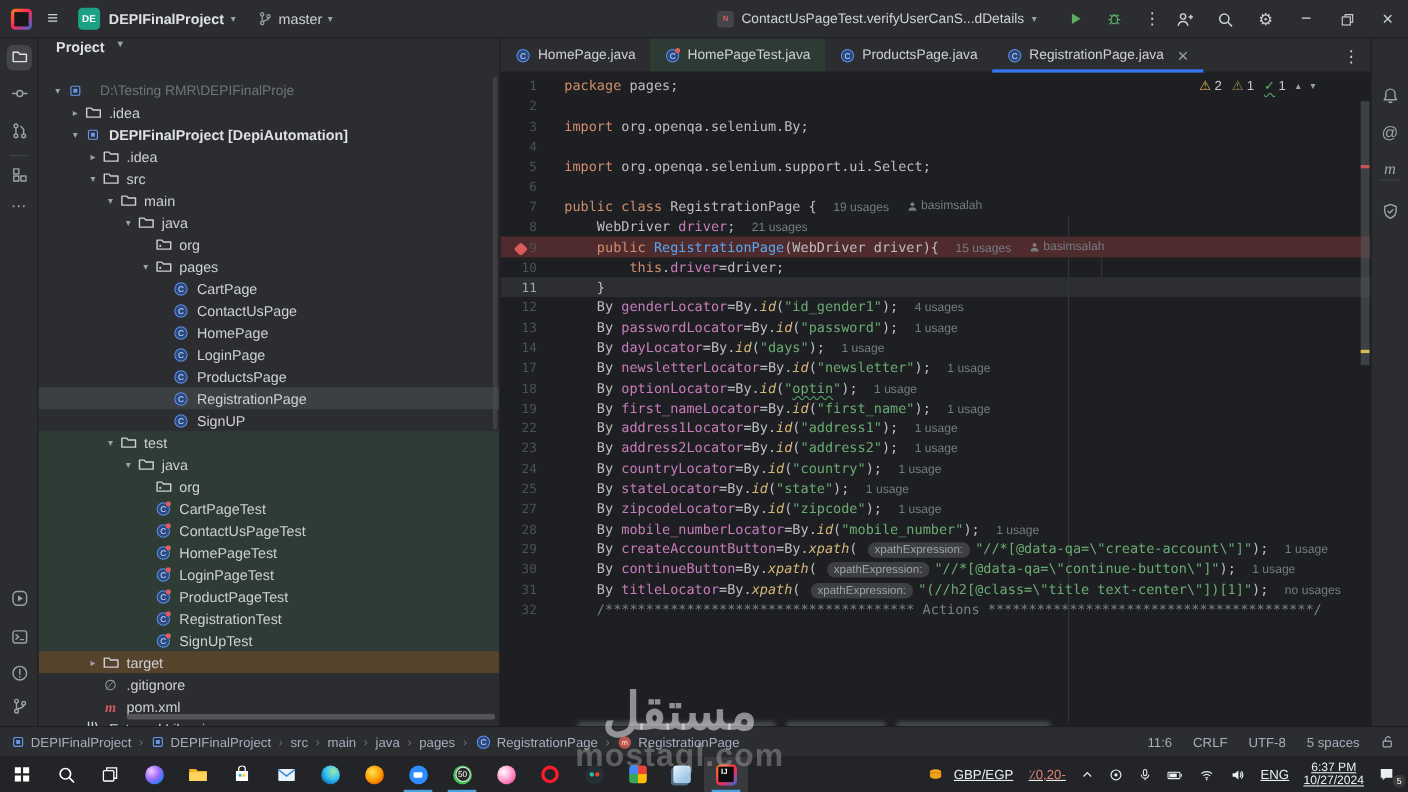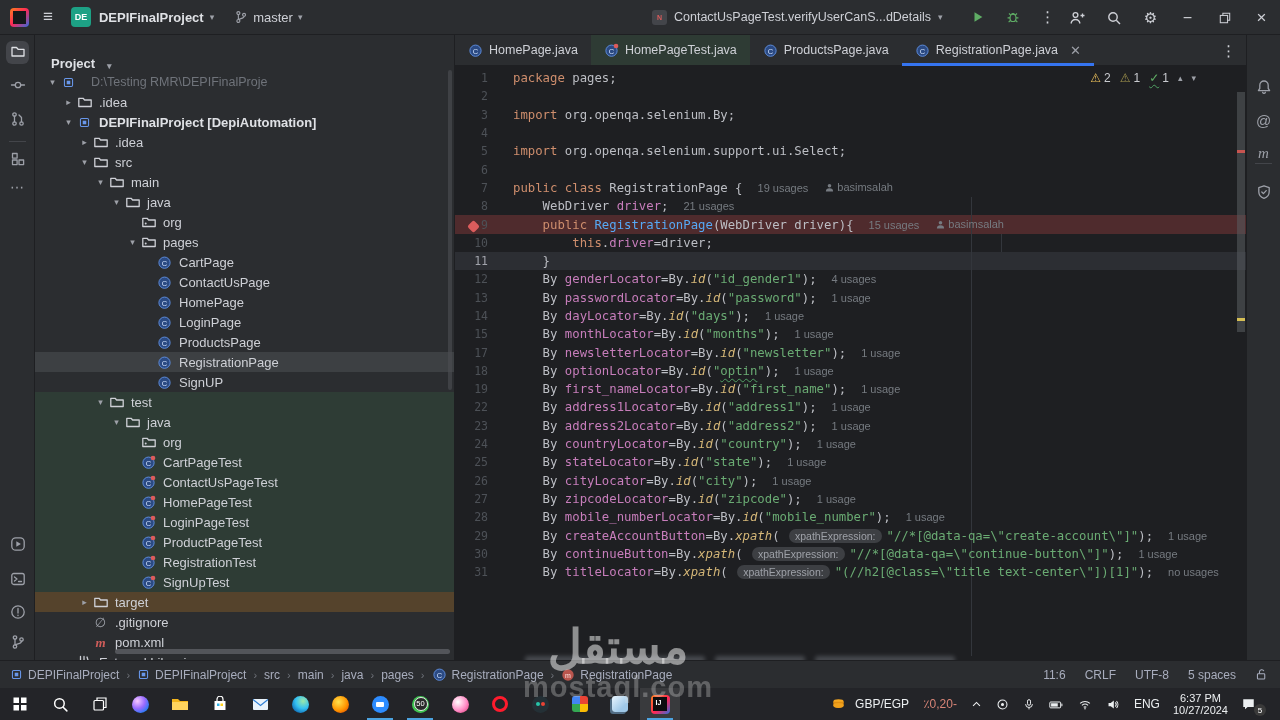--- a/index.html
+++ b/index.html
@@ -33,21 +33,21 @@
 
   
   #stripe-left { width:35px; height:100%; background:#2b2d30; border-right:1px solid #1e1f22; position:relative; }
   .stripe-ico { position:absolute; left:6px; width:23px; height:23px; border-radius:6px; color:#9da0a8;
                 display:flex; align-items:center; justify-content:center; font-size:14px; }
   .stripe-ico.active { background:#43454a; color:#dfe1e5; }
   .stripe-div { position:absolute; left:9px; width:17px; height:1px; background:#43454a; }
 
   
   #project-panel { width:420px; height:100%; background:#2b2d30; position:relative; border-right:1px solid #1e1f22; overflow:hidden;}
-  #project-header { height:36px; display:flex; align-items:flex-end; padding-left:16px; gap:12px;
+  #project-header { height:36px; display:flex; align-items:flex-start; padding-left:16px; gap:12px;
                     color:#dfe1e5; font-size:13px; font-weight:bold; }
   #tree { position:absolute; left:0; top:37px; right:0; bottom:0; overflow:hidden; }
   .trow { height:20px; display:flex; align-items:center; white-space:nowrap; font-size:13px; color:#ced0d6; position:relative;}
   .trow .tchev { width:15px; font-size:9px; color:#9da0a8; text-align:center; flex:none;}
   .trow .tico { width:17px; height:16px; flex:none; margin-right:6px; display:flex; align-items:center; justify-content:center;}
   .trow.selected { background:#3d4043; }
   .trow.scope-test { background:rgba(73,156,84,0.14); }
   .trow.scope-excluded { background:rgba(174,115,38,0.32); }
   .tsuffix { color:#6f737a; margin-left:8px; font-size:12.5px;}
   .tbold { font-weight:bold; color:#dfe1e5;}
@@ -111,21 +111,21 @@
   #status-right { position:absolute; right:12px; display:flex; align-items:center; gap:19px; }
 
   
   #taskbar { position:absolute; left:0; top:688px; width:1280px; height:32px; background:#232428;
              display:flex; align-items:center; }
   .tk-btn { width:40px; height:32px; display:flex; align-items:center; justify-content:center; position:relative; flex:none;}
   .tk-btn.running:after { content:""; position:absolute; bottom:0; left:7px; right:7px; height:2px; background:#4ca3e0; }
   .tk-btn.active { background:rgba(255,255,255,0.10); }
   .badge { position:absolute; right:1px; bottom:2px; width:14px; height:14px; border-radius:50%; background:#2a2a2a;
            border:1px solid #e8e8e8; color:#fff; font-size:7.5px; display:flex; align-items:center; justify-content:center;}
-  #tray { position:absolute; right:12px; top:0; height:32px; display:flex; align-items:center; gap:0; color:#eceff1; }
+  #tray { position:absolute; right:0; top:0; height:32px; display:flex; align-items:center; gap:0; color:#eceff1;text-decoration:underline; }
   .tray-item { display:flex; align-items:center; justify-content:center; height:32px; padding:0 7px; font-size:12px; }
   #ticker-change { color:#d98577; unicode-bidi:bidi-override; direction:ltr; }
   #clock { text-align:center; font-size:11px; line-height:12.5px; padding:0 6px;}
 
   
   #watermark { position:absolute; left:488px; top:622px; width:260px; text-align:center; z-index:60; pointer-events:none; }
   #wm1 { font-size:47px; font-weight:bold; color:rgba(235,235,235,0.55); line-height:50px; }
   #wm2 { font-size:29px; font-weight:bold; color:rgba(225,225,225,0.30); letter-spacing:1px; line-height:30px;}
 </style>
 </head>
@@ -617,34 +617,33 @@
             <div class="cline"><span class="gut">8</span><span class="ctext"><span class="sg-d">    WebDriver </span><span class="sg-f">driver</span><span class="sg-d">;</span><span class="hintu">21 usages</span></span></div>
             <div class="cline bp"><span class="gut"><span class="bp-dot"></span>9</span><span class="ctext"><span class="sg-k">    public </span><span class="sg-c">RegistrationPage</span><span class="sg-d">(WebDriver driver){</span><span class="hintu">15 usages</span><span class="hinta"><span style="display:flex;"><svg width="9" height="9" viewBox="0 0 10 10">
                       <circle cx="5" cy="3" r="2" fill="#767b81"></circle>
                       <path d="M1 9.5a4 3.6 0 0 1 8 0z" fill="#767b81"></path>
                     </svg></span>basimsalah</span></span></div>
             <div class="cline"><span class="gut">10</span><span class="ctext"><span class="sg-d">        </span><span class="sg-k">this</span><span class="sg-d">.</span><span class="sg-f">driver</span><span class="sg-d">=driver;</span></span></div>
             <div class="cline cur"><span class="gut">11</span><span class="ctext"><span class="sg-d">    }</span></span></div>
             <div class="cline"><span class="gut">12</span><span class="ctext"><span class="sg-d">    By </span><span class="sg-f">genderLocator</span><span class="sg-d">=By.</span><span class="sg-m">id</span><span class="sg-d">(</span><span class="sg-s">"id_gender1"</span><span class="sg-d">);</span><span class="hintu">4 usages</span></span></div>
             <div class="cline"><span class="gut">13</span><span class="ctext"><span class="sg-d">    By </span><span class="sg-f">passwordLocator</span><span class="sg-d">=By.</span><span class="sg-m">id</span><span class="sg-d">(</span><span class="sg-s">"password"</span><span class="sg-d">);</span><span class="hintu">1 usage</span></span></div>
             <div class="cline"><span class="gut">14</span><span class="ctext"><span class="sg-d">    By </span><span class="sg-f">dayLocator</span><span class="sg-d">=By.</span><span class="sg-m">id</span><span class="sg-d">(</span><span class="sg-s">"days"</span><span class="sg-d">);</span><span class="hintu">1 usage</span></span></div>
-            <div class="cline"><span class="gut">15</span><span class="ctext"><span class="sg-d">    By </span><span class="sg-f">monthLocator</span><span class="sg-d">=By.</span><span class="sg-m">id</span><span class="sg-d">(</span><span class="sg-s">"months"</span><span class="sg-d">);</span><span class="hintu">1 usage</span></span></div>
             <div class="cline"><span class="gut">17</span><span class="ctext"><span class="sg-d">    By </span><span class="sg-f">newsletterLocator</span><span class="sg-d">=By.</span><span class="sg-m">id</span><span class="sg-d">(</span><span class="sg-s">"newsletter"</span><span class="sg-d">);</span><span class="hintu">1 usage</span></span></div>
             <div class="cline"><span class="gut">18</span><span class="ctext"><span class="sg-d">    By </span><span class="sg-f">optionLocator</span><span class="sg-d">=By.</span><span class="sg-m">id</span><span class="sg-d">(</span><span class="sg-s">"</span><span class="sg-st">optin</span><span class="sg-s">"</span><span class="sg-d">);</span><span class="hintu">1 usage</span></span></div>
             <div class="cline"><span class="gut">19</span><span class="ctext"><span class="sg-d">    By </span><span class="sg-f">first_nameLocator</span><span class="sg-d">=By.</span><span class="sg-m">id</span><span class="sg-d">(</span><span class="sg-s">"first_name"</span><span class="sg-d">);</span><span class="hintu">1 usage</span></span></div>
             <div class="cline"><span class="gut">22</span><span class="ctext"><span class="sg-d">    By </span><span class="sg-f">address1Locator</span><span class="sg-d">=By.</span><span class="sg-m">id</span><span class="sg-d">(</span><span class="sg-s">"address1"</span><span class="sg-d">);</span><span class="hintu">1 usage</span></span></div>
             <div class="cline"><span class="gut">23</span><span class="ctext"><span class="sg-d">    By </span><span class="sg-f">address2Locator</span><span class="sg-d">=By.</span><span class="sg-m">id</span><span class="sg-d">(</span><span class="sg-s">"address2"</span><span class="sg-d">);</span><span class="hintu">1 usage</span></span></div>
             <div class="cline"><span class="gut">24</span><span class="ctext"><span class="sg-d">    By </span><span class="sg-f">countryLocator</span><span class="sg-d">=By.</span><span class="sg-m">id</span><span class="sg-d">(</span><span class="sg-s">"country"</span><span class="sg-d">);</span><span class="hintu">1 usage</span></span></div>
             <div class="cline"><span class="gut">25</span><span class="ctext"><span class="sg-d">    By </span><span class="sg-f">stateLocator</span><span class="sg-d">=By.</span><span class="sg-m">id</span><span class="sg-d">(</span><span class="sg-s">"state"</span><span class="sg-d">);</span><span class="hintu">1 usage</span></span></div>
-            <div class="cline"><span class="gut">26</span><span class="ctext"><span class="sg-d">    By </span><span class="sg-f">cityLocator</span><span class="sg-d">=By.</span><span class="sg-m">id</span><span class="sg-d">(</span><span class="sg-s">"city"</span><span class="sg-d">);</span><span class="hintu">1 usage</span></span></div>
             <div class="cline"><span class="gut">27</span><span class="ctext"><span class="sg-d">    By </span><span class="sg-f">zipcodeLocator</span><span class="sg-d">=By.</span><span class="sg-m">id</span><span class="sg-d">(</span><span class="sg-s">"zipcode"</span><span class="sg-d">);</span><span class="hintu">1 usage</span></span></div>
             <div class="cline"><span class="gut">28</span><span class="ctext"><span class="sg-d">    By </span><span class="sg-f">mobile_numberLocator</span><span class="sg-d">=By.</span><span class="sg-m">id</span><span class="sg-d">(</span><span class="sg-s">"mobile_number"</span><span class="sg-d">);</span><span class="hintu">1 usage</span></span></div>
             <div class="cline"><span class="gut">29</span><span class="ctext"><span class="sg-d">    By </span><span class="sg-f">createAccountButton</span><span class="sg-d">=By.</span><span class="sg-m">xpath</span><span class="sg-d">( </span><span class="sg-p">xpathExpression:</span><span class="sg-s">"//*[@data-qa=\"create-account\"]"</span><span class="sg-d">);</span><span class="hintu">1 usage</span></span></div>
             <div class="cline"><span class="gut">30</span><span class="ctext"><span class="sg-d">    By </span><span class="sg-f">continueButton</span><span class="sg-d">=By.</span><span class="sg-m">xpath</span><span class="sg-d">( </span><span class="sg-p">xpathExpression:</span><span class="sg-s">"//*[@data-qa=\"continue-button\"]"</span><span class="sg-d">);</span><span class="hintu">1 usage</span></span></div>
             <div class="cline"><span class="gut">31</span><span class="ctext"><span class="sg-d">    By </span><span class="sg-f">titleLocator</span><span class="sg-d">=By.</span><span class="sg-m">xpath</span><span class="sg-d">( </span><span class="sg-p">xpathExpression:</span><span class="sg-s">"(//h2[@class=\"title text-center\"])[1]"</span><span class="sg-d">);</span><span class="hintu">no usages</span></span></div>
+            <div class="cline"><span class="gut">32</span><span class="ctext"><span class="sg-cm">    /************************************** Actions ****************************************/</span></span></div>
           </div>
         <div id="clip-line" style="top:590px;">
             <div style="width:180px;"></div>
             <div style="width:90px;"></div>
             <div style="width:140px;"></div>
           </div>
         <div id="inspections">
             <span class="insp">
               <span class="w1">⚠</span>
               <span>2</span>

